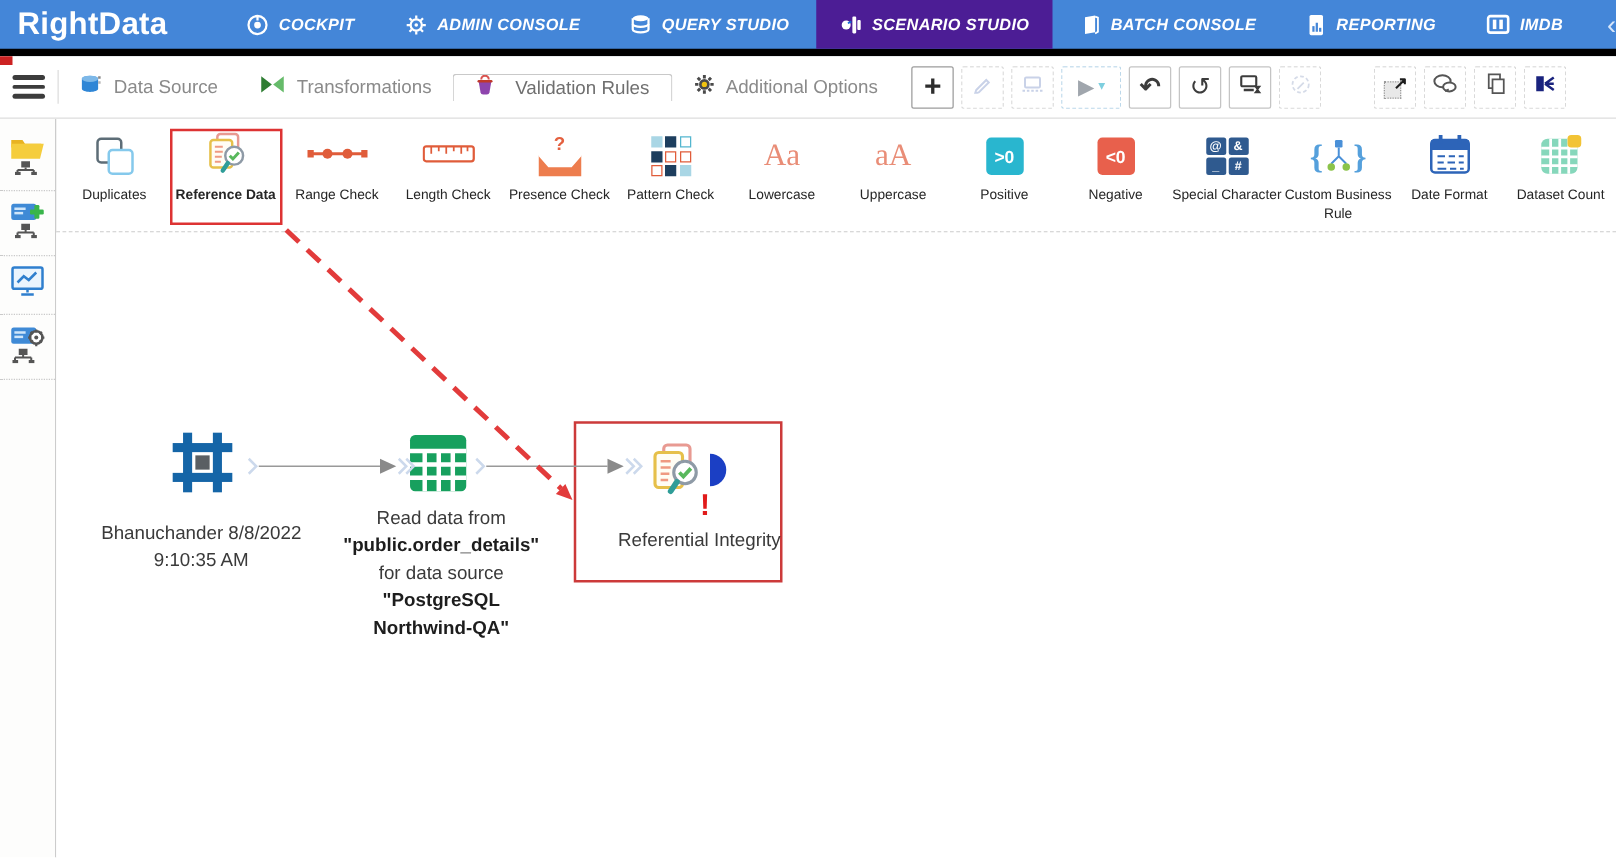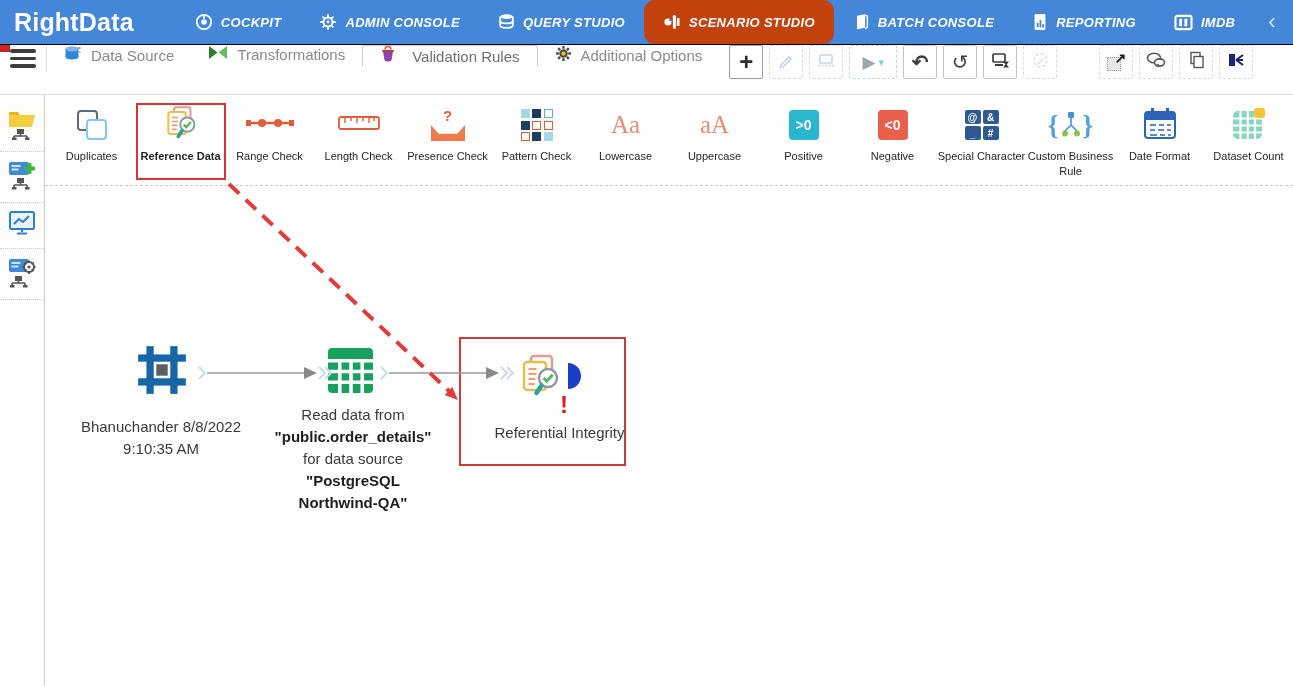--- a/index.html
+++ b/index.html
@@ -1,31 +1,31 @@
 <!DOCTYPE html>
 <html><head>
 <meta charset="utf-8">
 <style>
   * { margin:0; padding:0; box-sizing:border-box; }
   html,body { width:1293px; height:686px; overflow:hidden; background:#fff;
     font-family:"Liberation Sans", sans-serif; }
 
   
   .nav { height:45px; background:#4486d8; display:flex; align-items:center;
-    color:#fff; border-bottom:1px solid #000000; position:relative; }
+    color:#fff; border-bottom:6px solid #000000; position:relative;justify-content:space-between; }
   .logo { font-size:25px; font-weight:bold; margin:0 42px 0 14px; letter-spacing:.2px; }
   .nav-item { height:100%; display:flex; align-items:center; gap:8px;
     padding:0 19px; font-size:13px; font-weight:bold; letter-spacing:.3px;
     cursor:pointer; white-space:nowrap;font-style:italic; }
-  .nav-item.active { background:#c2410c;border-radius:11px; }
+  .nav-item.active { background:#4c1d95; }
   .nav-item svg { display:block; }
   .nav-collapse { margin-left:14px; font-size:22px; color:#d7e6fa; cursor:pointer; }
 
   
-  .tabrow { height:50px; display:flex; align-items:flex-start; background:#fff;
+  .tabrow { height:50px; display:flex; align-items:center; background:#fff;
     border-bottom:1px solid #ddd; position:relative; }
   .red-chip { position:absolute; left:0; top:0; width:10px; height:7px; background:#c22; }
   .burger-box { width:47px; display:flex; align-items:center; justify-content:center;
     border-right:1px solid #ddd; cursor:pointer; }
   .burger { width:26px; }
   .burger div { height:3.5px; background:#3c3c3c; border-radius:2px; margin:4px 0; }
   .tab { display:flex; align-items:center; gap:9px; padding:0 17px; font-size:15px;
     color:#8a8a8a; cursor:pointer; white-space:nowrap; }
   .tab.active { border:1px solid #c9c9c9; border-bottom:none; background:#fff;
     margin-bottom:-1px; border-radius:3px 3px 0 0; color:#6f6f6f;gap:16px; }

